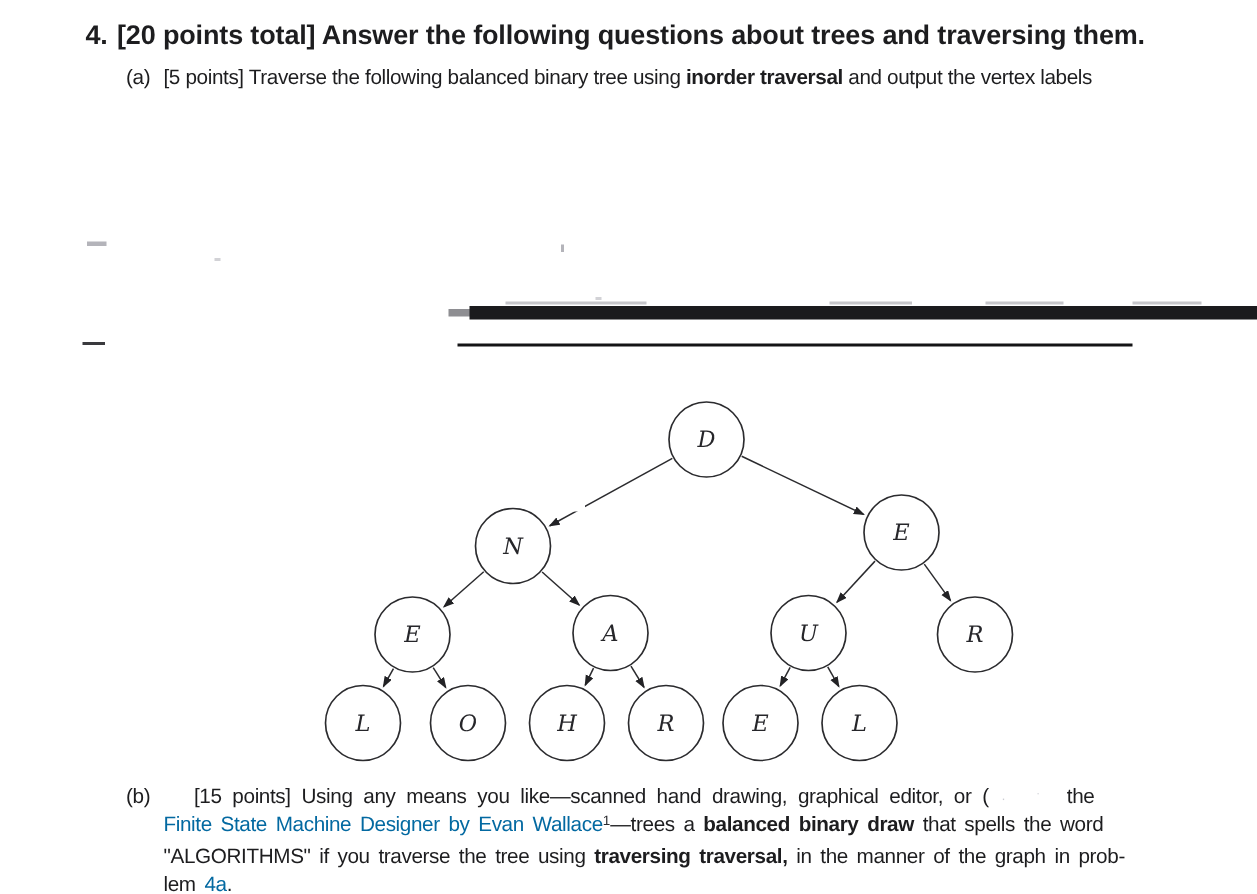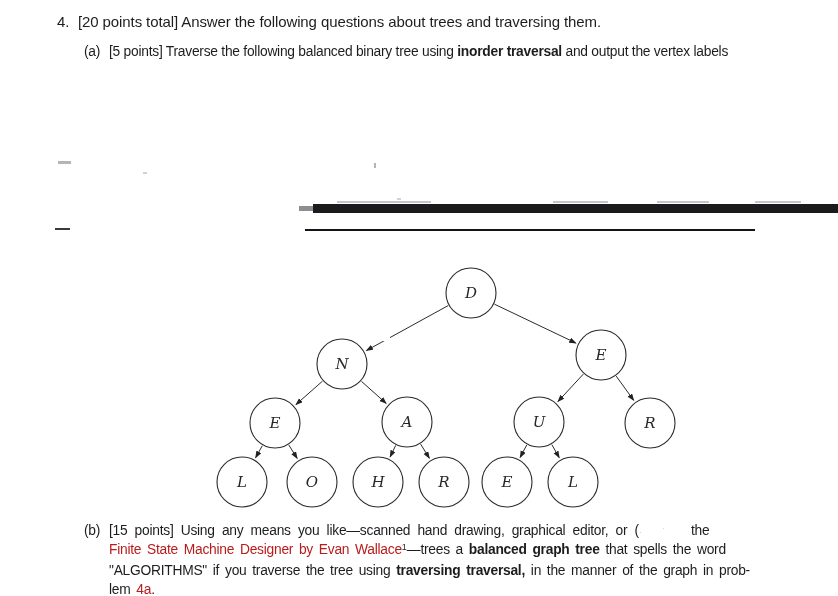--- a/index.html
+++ b/index.html
@@ -3,33 +3,33 @@
 <meta charset="utf-8">
 <style>
   html,body{margin:0;padding:0;}
   body{
     width:838px;height:596px;position:relative;overflow:hidden;
     background:#ffffff;color:#1d1d1f;
     font-family:"Liberation Sans",sans-serif;
     -webkit-font-smoothing:antialiased;
   }
   .q-line{
-    position:absolute;left:57px;top:13px;font-size:15px;
-    letter-spacing:-0.1px;white-space:nowrap;
+    position:absolute;left:57px;top:13px;font-size:18px;
+    letter-spacing:-0.1px;white-space:nowrap;font-weight:bold;
   }
   .q-num{display:inline-block;width:21px;}
   .part{position:absolute;font-size:13.8px;letter-spacing:-0.25px;line-height:19px;}
   .part .marker{position:absolute;left:0;top:0;}
   .part .line{margin-left:25px;white-space:nowrap;}
   #part-a{left:84px;top:42px;}
   #part-b{left:84px;top:521px;}
   #part-b .line{word-spacing:2.2px;}
-  #part-b .line.spread{word-spacing:3.6px;}
+  #part-b .line.spread{word-spacing:3.6px;text-align:center;}
   .b{font-weight:bold;}
-  .link{color:#b91c1c;}
+  .link{color:#0369a1;}
   .sup{font-size:9px;position:relative;top:-4.5px;color:#2a2a2e;letter-spacing:0;}
   .ghost{
     display:inline-block;width:52px;overflow:hidden;height:12px;
     color:#cbccd2;font-size:9px;letter-spacing:9px;vertical-align:baseline;
     word-spacing:0;
   }
   #tree-svg{position:absolute;left:190px;top:248px;z-index:1;}
   #tree-svg text{
     font-family:"DejaVu Serif","Liberation Serif",serif;
     font-style:italic;font-size:15px;fill:#26262a;
@@ -128,21 +128,21 @@
       <g>
         <circle cx="383" cy="234" r="25" fill="#ffffff" stroke="#2b2b2e" stroke-width="1.1"></circle>
         <text x="383" y="239" text-anchor="middle">L</text>
       </g>
     </g>
 </svg>
 
 <div class="part" id="part-b">
   <span class="marker">(b)</span>
   <div class="line spread"><span>[15 points] Using any means you like—scanned hand drawing, graphical editor, or (</span><span class="ghost">· ˙</span><span>the</span></div>
-  <div class="line"><span class="link">Finite State Machine Designer by Evan Wallace</span><span class="sup">1</span><span>—trees a </span><span class="b">balanced graph tree</span><span> that spells the word</span></div>
+  <div class="line"><span class="link">Finite State Machine Designer by Evan Wallace</span><span class="sup">1</span><span>—trees a </span><span class="b">balanced binary draw</span><span> that spells the word</span></div>
   <div class="line"><span>"ALGORITHMS" if you traverse the tree using </span><span class="b">traversing traversal,</span><span> in the manner of the graph in prob-</span></div>
   <div class="line"><span>lem </span><span class="link">4a</span><span>.</span></div>
 </div>
 
 <div id="artifact-layer">
     <div class="artifact a-speck" style="left: 58px; top: 161px; width: 13px; height: 3px;"></div>
     <div class="artifact a-speck" style="left: 374px; top: 163px; width: 2px; height: 5px;"></div>
     <div class="artifact a-speck-light" style="left: 143px; top: 172px; width: 4px; height: 2px;"></div>
     <div class="artifact a-speck-light" style="left: 397px; top: 198px; width: 4px; height: 2px;"></div>
     <div class="artifact a-dash" style="left: 55px; top: 228px; width: 15px; height: 2px;"></div>

